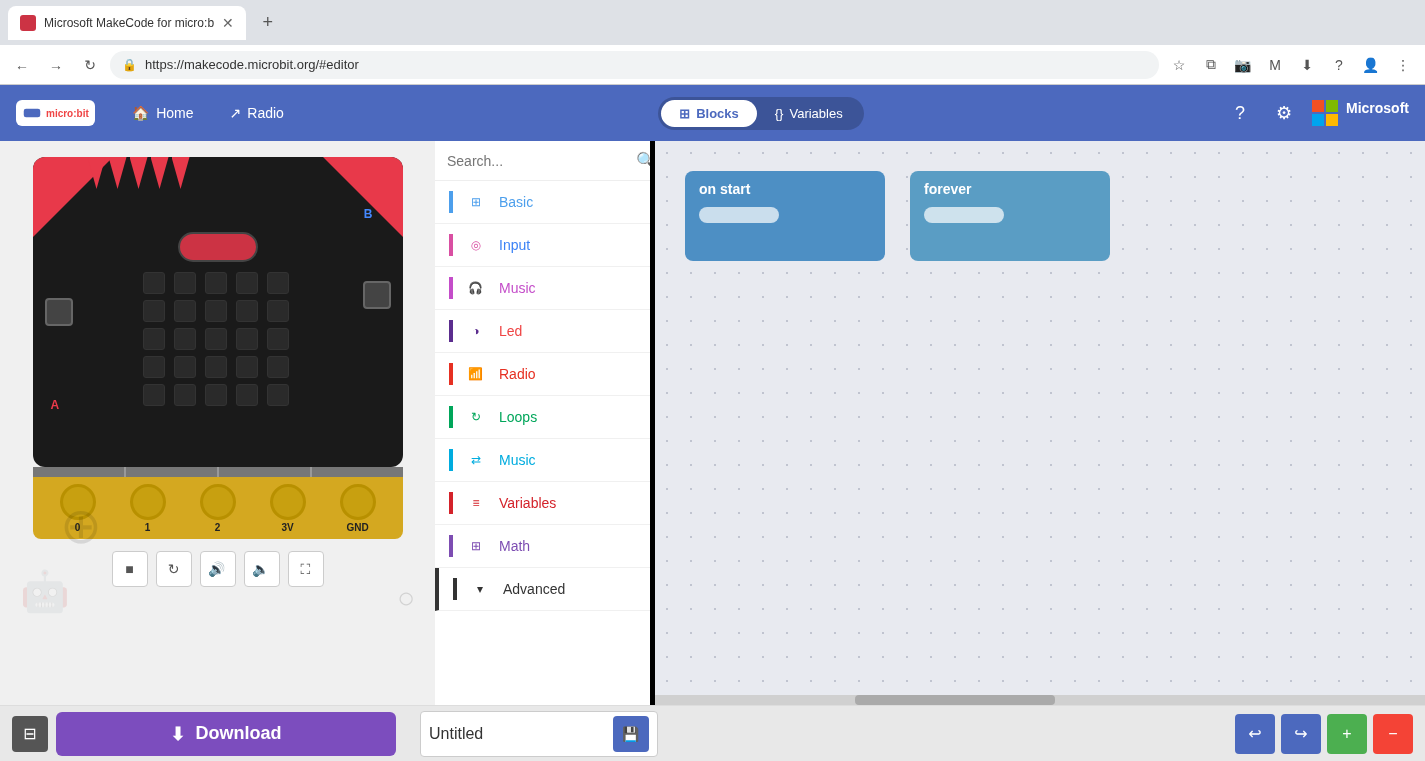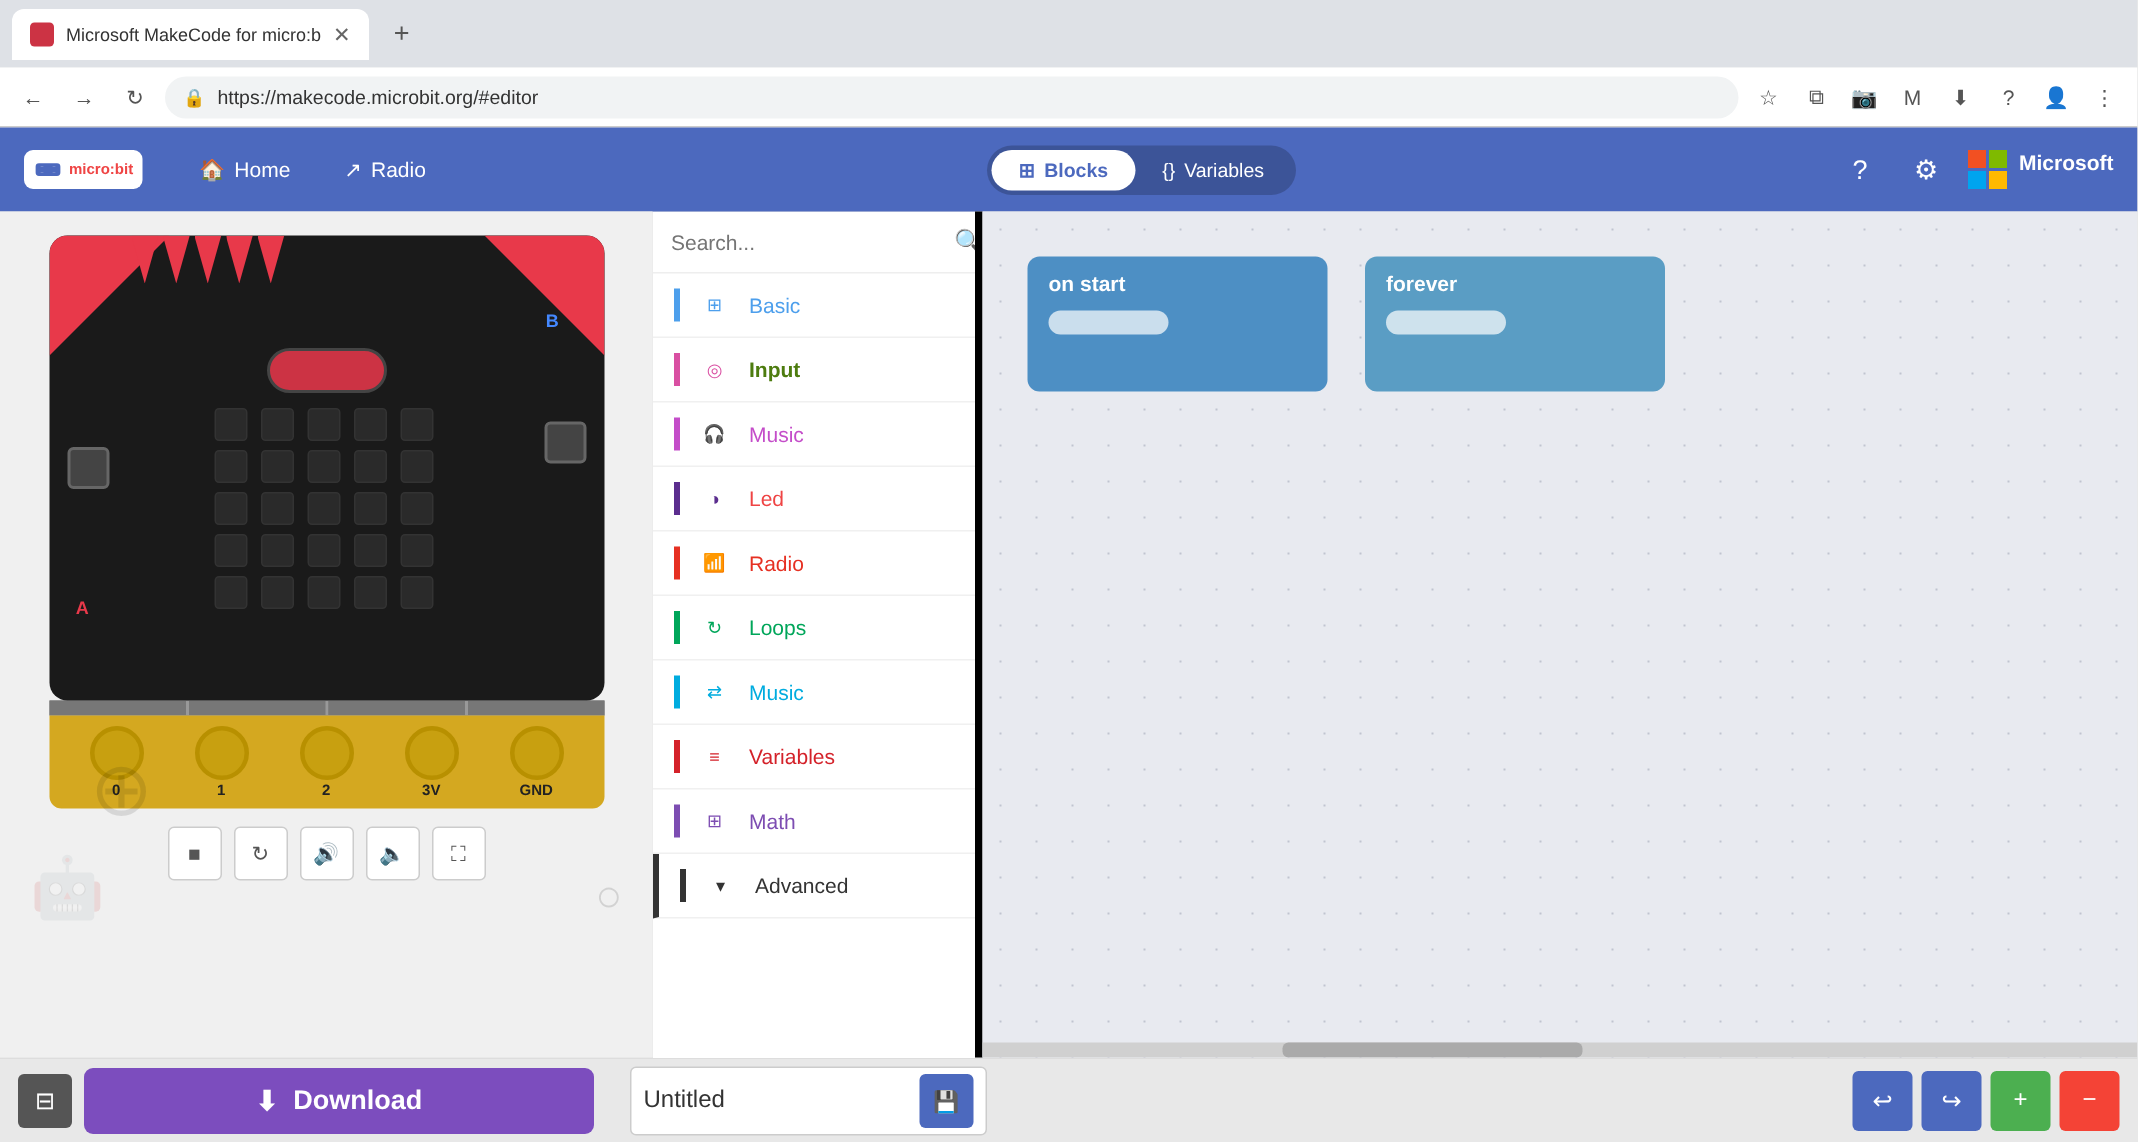--- a/index.html
+++ b/index.html
@@ -262,21 +262,21 @@
     </div>
 
     <div class="toolbox-item">
       <div class="toolbox-left-bar" style="background:#4d9fec;"></div>
       <div class="toolbox-icon" style="color:#4d9fec;">⊞</div>
       <span style="color:#4d9fec;font-weight:500;">Basic</span>
     </div>
     <div class="toolbox-item">
       <div class="toolbox-left-bar" style="background:#d94fa2;"></div>
       <div class="toolbox-icon" style="color:#d94fa2;">◎</div>
-      <span style="color:#4d7c0f;font-weight:700;">Input</span>
+      <span style="color:#3b82f6;font-weight:400;">Input</span>
     </div>
     <div class="toolbox-item">
       <div class="toolbox-left-bar" style="background:#c44dc9;"></div>
       <div class="toolbox-icon" style="color:#c44dc9;">🎧</div>
       <span style="color:#c44dc9;font-weight:500;">Music</span>
     </div>
     <div class="toolbox-item">
       <div class="toolbox-left-bar" style="background:#5b2d8e;"></div>
       <div class="toolbox-icon" style="color:#5b2d8e;">◑</div>
       <span style="color:#ef4444;font-weight:500;">Led</span>

